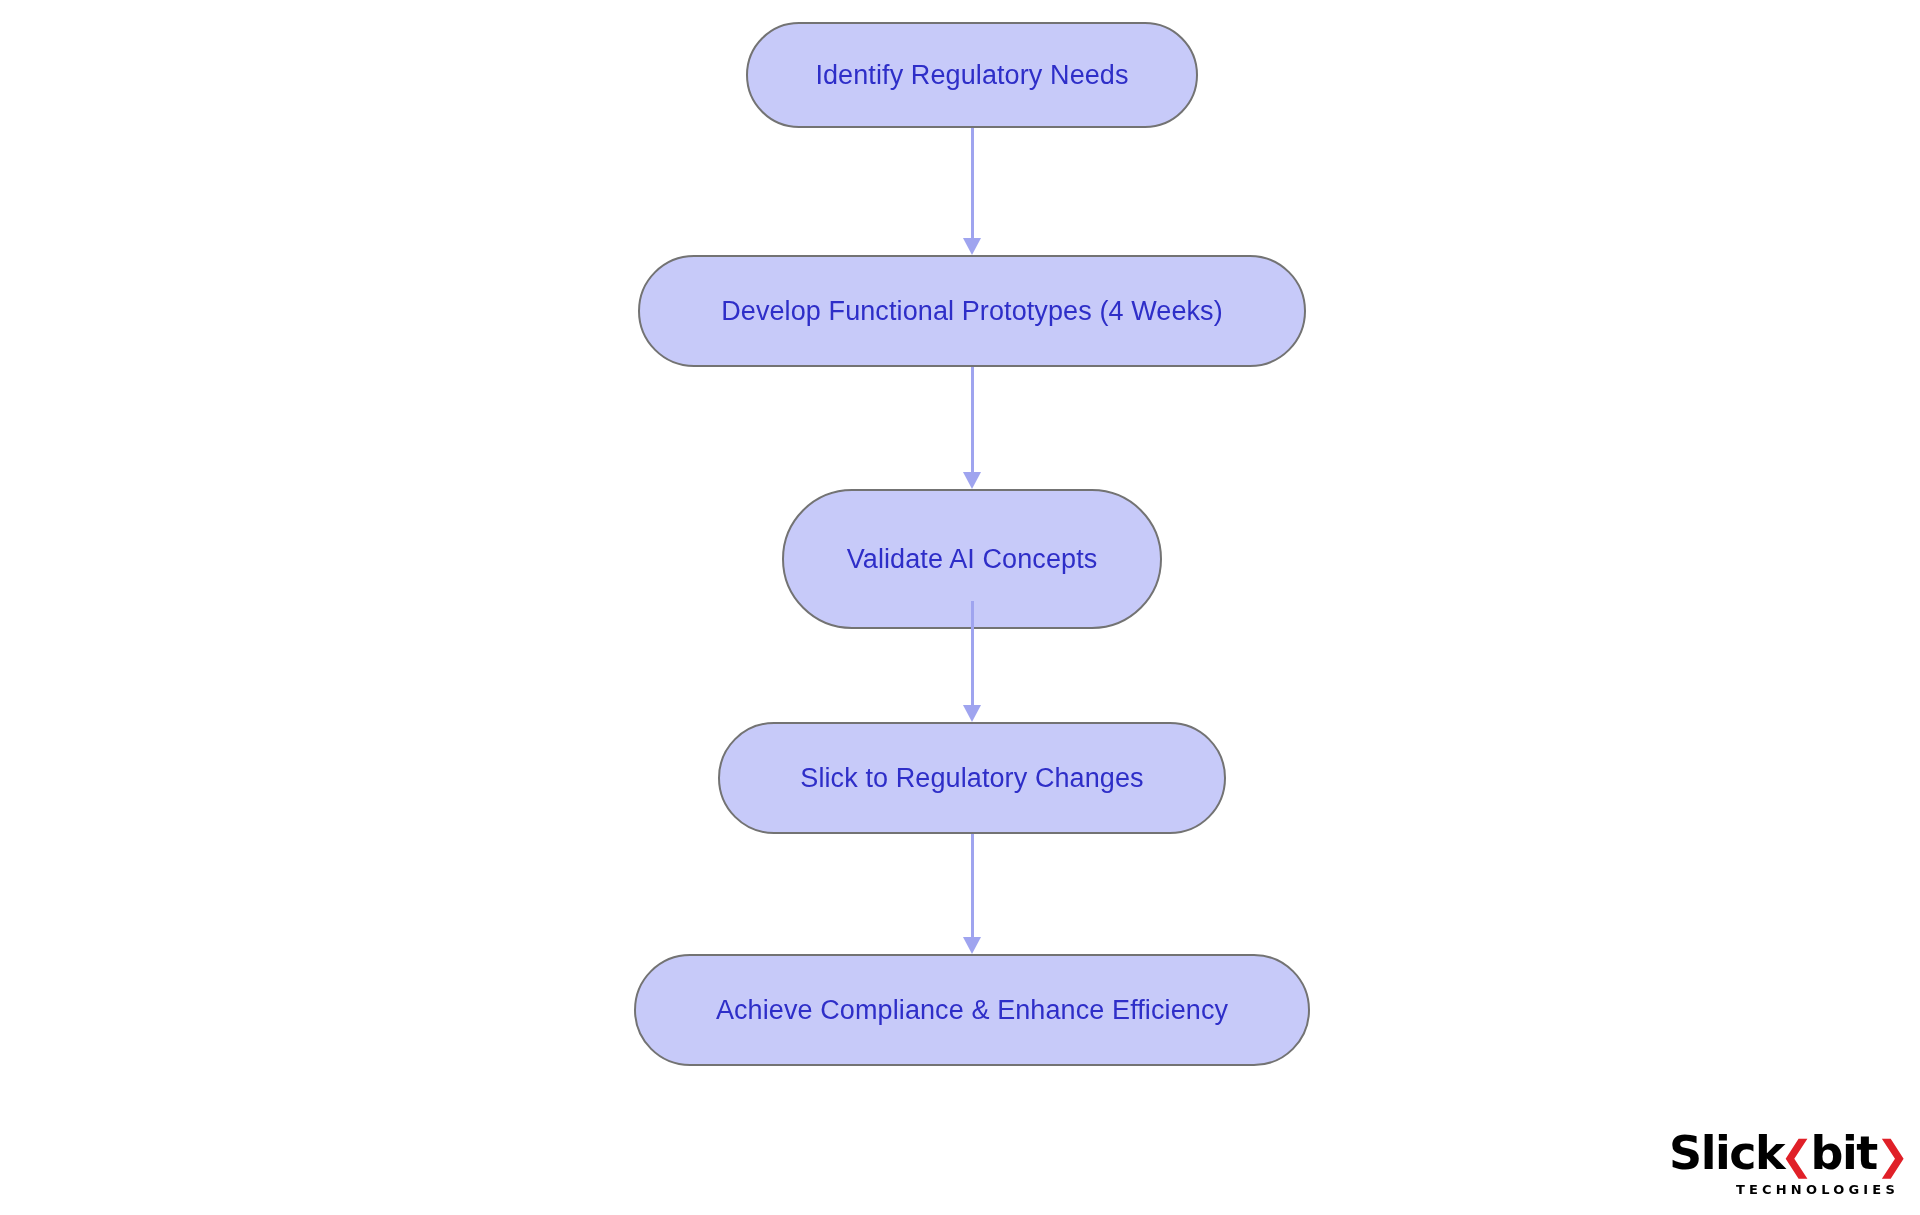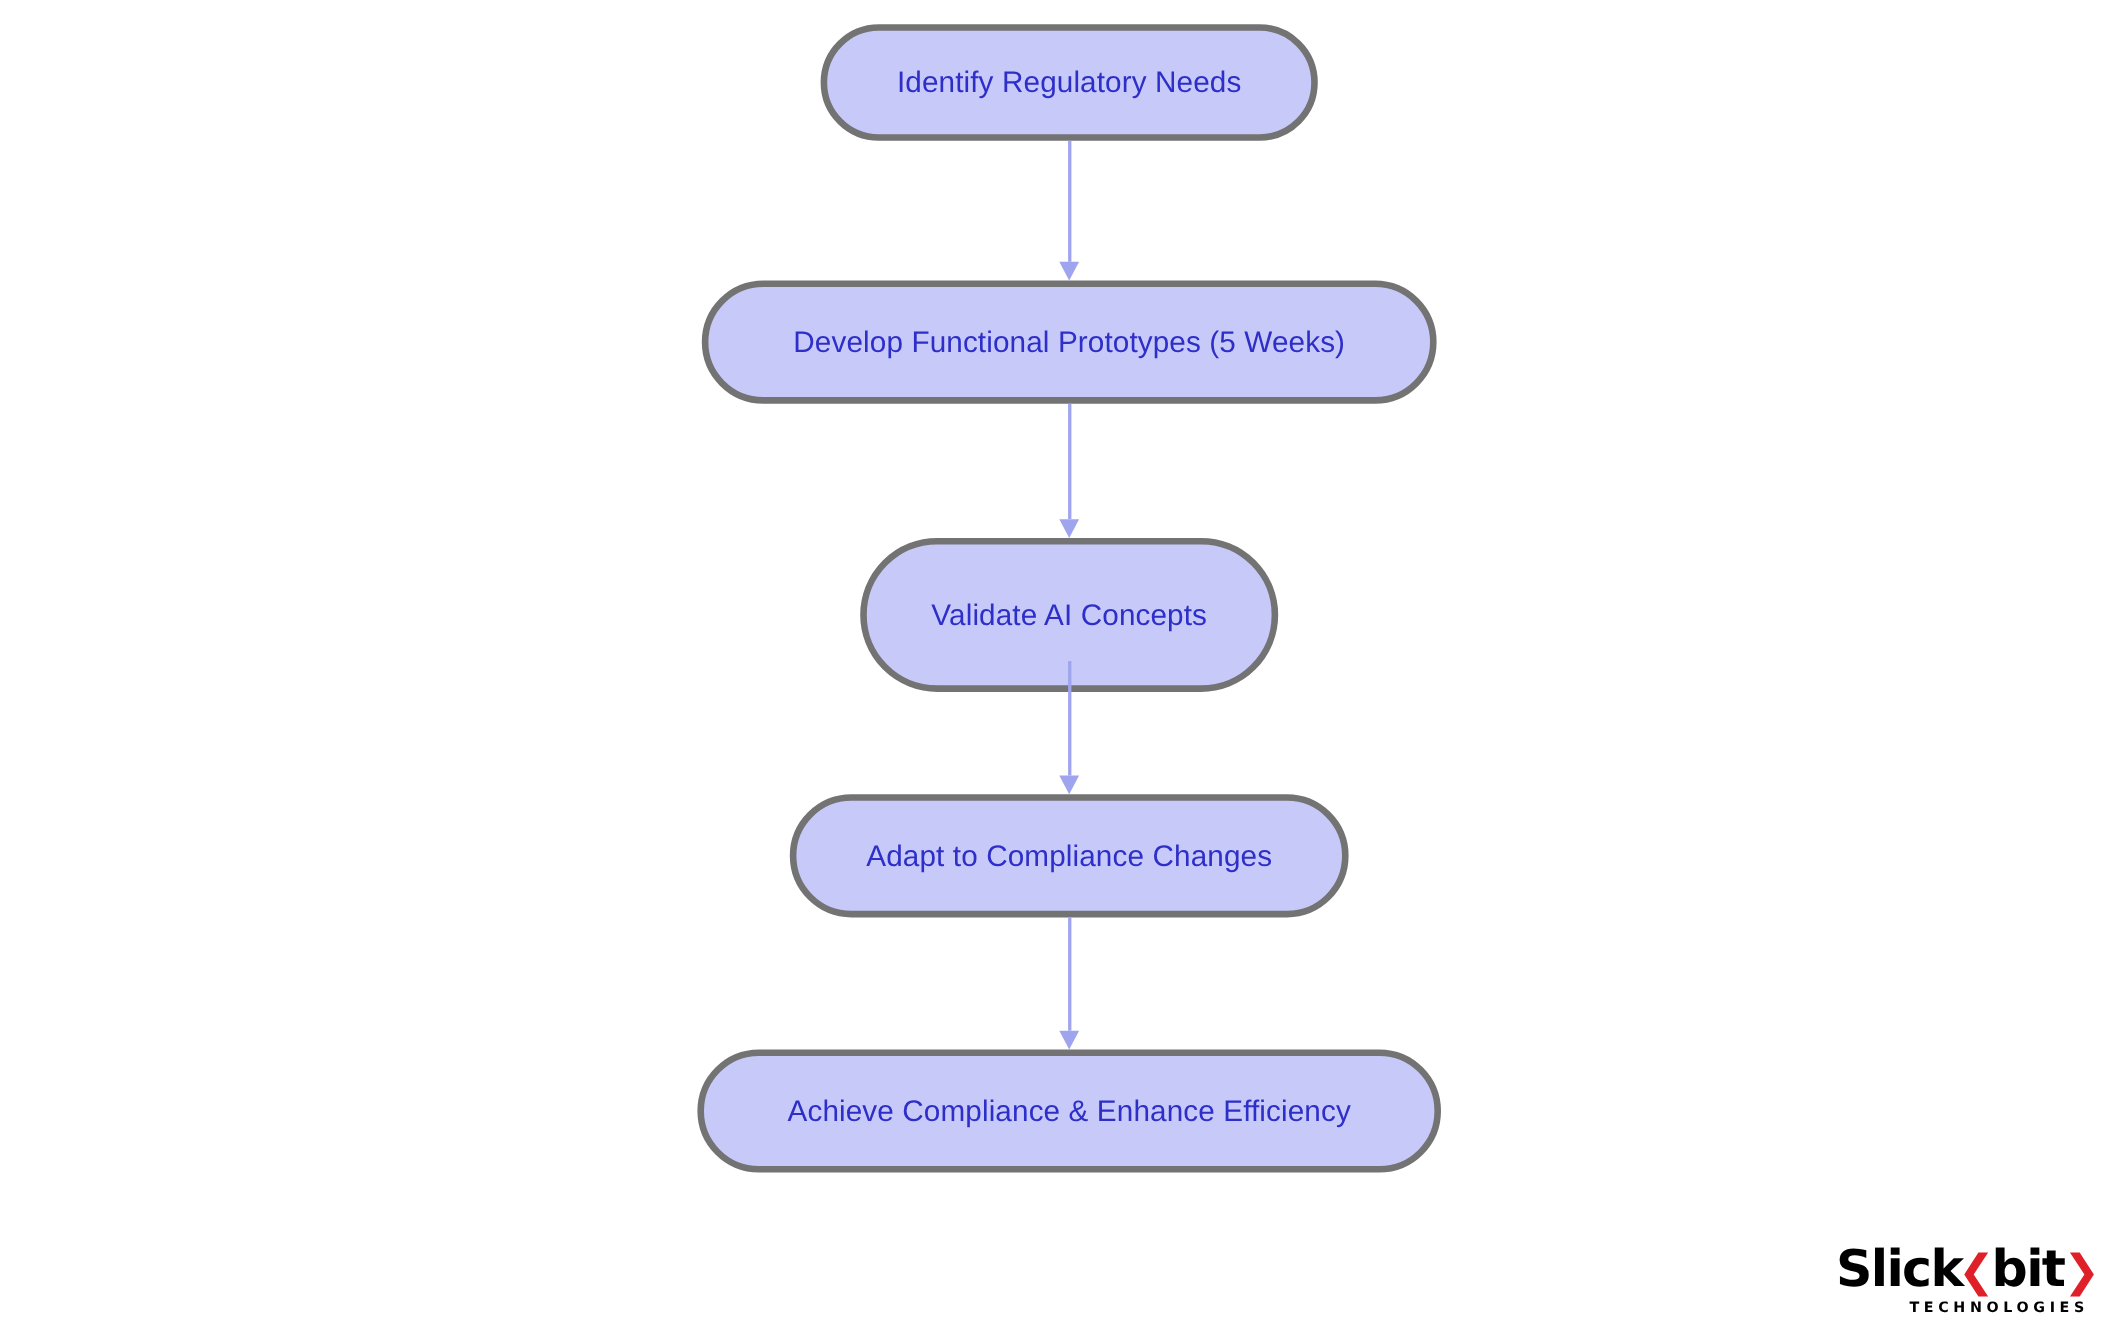--- a/index.html
+++ b/index.html
@@ -22,21 +22,21 @@
   }
 
   
   .node {
     position: absolute;
     box-sizing: border-box;
     display: flex;
     align-items: center;
     justify-content: center;
     background: #c7caf9;
-    border: 6px solid #737373;
+    border: 2px solid #737373;
     border-radius: 999px;
     transform: translateX(-50%);
   }
   .node-label {
     color: #2e2ec8;
     font-family: "Liberation Sans", sans-serif;
     font-size: 27px;
     font-weight: 400;
     letter-spacing: 0.1px;
     white-space: nowrap;
@@ -143,39 +143,39 @@
   <div class="node node-0">
     <span class="node-label">Identify Regulatory Needs</span>
   </div>
 
   <div class="connector conn-0">
     <div class="stem"></div>
     <div class="head"></div>
   </div>
 
   <div class="node node-1">
-    <span class="node-label">Develop Functional Prototypes (5 Weeks)</span>
+    <span class="node-label">Develop Functional Prototypes (4 Weeks)</span>
   </div>
 
   <div class="connector conn-1">
     <div class="stem"></div>
     <div class="head"></div>
   </div>
 
   <div class="node node-2">
     <span class="node-label">Validate AI Concepts</span>
   </div>
 
   <div class="connector conn-2">
     <div class="stem"></div>
     <div class="head"></div>
   </div>
 
   <div class="node node-3">
-    <span class="node-label">Adapt to Compliance Changes</span>
+    <span class="node-label">Slick to Regulatory Changes</span>
   </div>
 
   <div class="connector conn-3">
     <div class="stem"></div>
     <div class="head"></div>
   </div>
 
   <div class="node node-4">
     <span class="node-label">Achieve Compliance &amp; Enhance Efficiency</span>
   </div>

